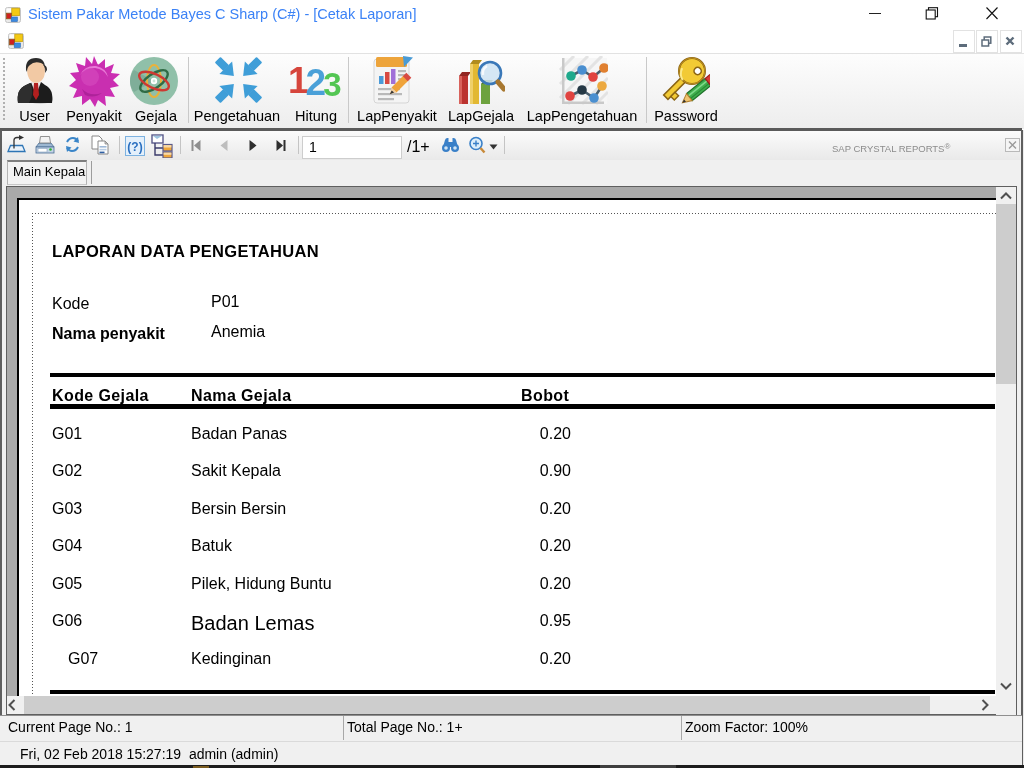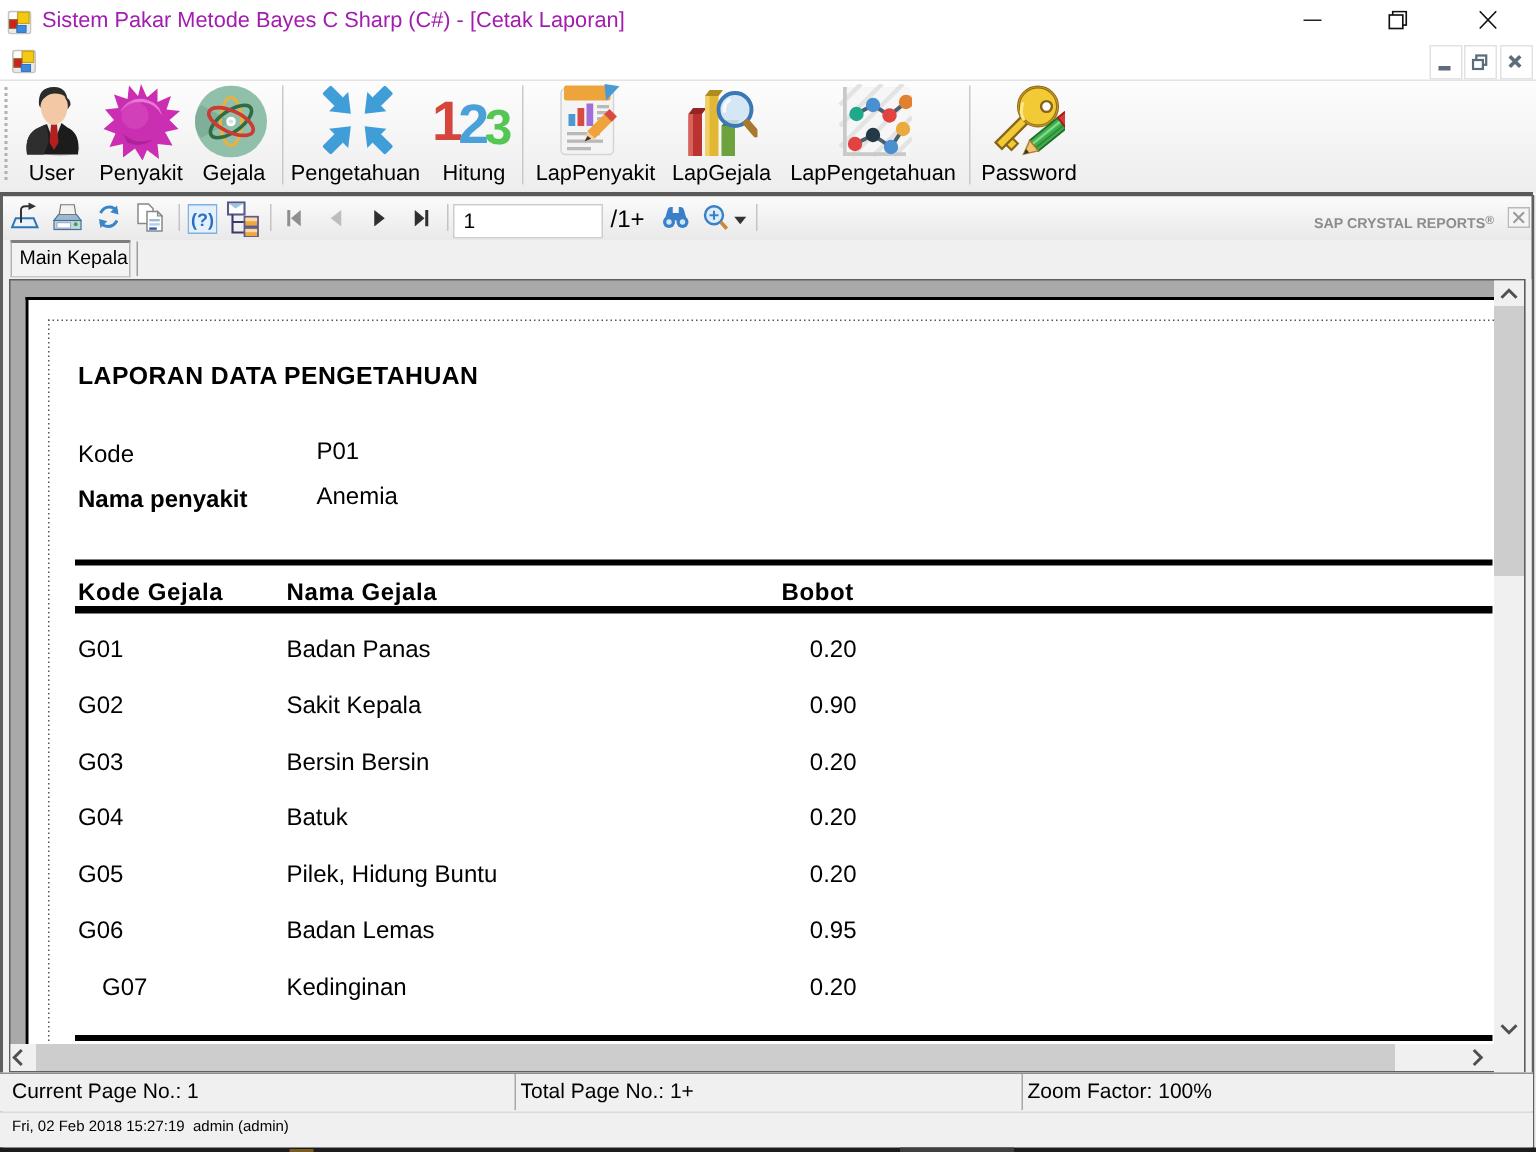--- a/index.html
+++ b/index.html
@@ -11,21 +11,21 @@
 <body>
 
 <div class="abs" style="left:0;top:0;width:1024px;height:29px;background:#fff"></div>
 <svg class="abs" style="left:5px;top:7px" width="16" height="16" viewBox="0 0 16 16">
   <rect x="0.5" y="0.5" width="15" height="15" rx="2" fill="#e9e9e9" stroke="#c4c4c4"></rect>
   <rect x="1.5" y="1.5" width="4.6" height="4.2" fill="#fdfdfd"></rect>
   <rect x="6.8" y="1.2" width="7.6" height="7.4" fill="#f4c913" stroke="#caa40d" stroke-width="0.8"></rect>
   <rect x="1.3" y="6.2" width="5.2" height="5.6" fill="#cf2020" stroke="#8c5a1a" stroke-width="0.8"></rect>
   <rect x="6.2" y="10" width="6.2" height="4.6" fill="#3b8ae0" stroke="#2a6ab8" stroke-width="0.6"></rect>
 </svg>
-<div class="abs" style="left:28px;top:6px;font-size:14.5px;color:#a21caf">Sistem Pakar Metode Bayes C Sharp (C#) - [Cetak Laporan]</div>
+<div class="abs" style="left:28px;top:6px;font-size:14.5px;color:#3b82f6">Sistem Pakar Metode Bayes C Sharp (C#) - [Cetak Laporan]</div>
 <div class="abs" style="left:869px;top:13px;width:12px;height:1.4px;background:#222"></div>
 <svg class="abs" style="left:925px;top:7px" width="14" height="13" viewBox="0 0 14 13">
   <rect x="3.5" y="0.7" width="9" height="9" fill="none" stroke="#111" stroke-width="1.1"></rect>
   <rect x="1.2" y="3" width="9" height="9" fill="#fff" stroke="#111" stroke-width="1.1"></rect>
 </svg>
 <svg class="abs" style="left:985px;top:7px" width="14" height="13" viewBox="0 0 14 13">
   <path d="M1.5,0.5 L12.5,12 M12.5,0.5 L1.5,12" stroke="#111" stroke-width="1.1"></path>
 </svg>
 
 <div class="abs" style="left:0;top:29px;width:1024px;height:24px;background:#fff"></div>
@@ -285,21 +285,21 @@
 </svg>
 
 <svg class="abs" style="left:468px;top:136px" width="19" height="19" viewBox="0 0 19 19">
   <circle cx="8" cy="7.5" r="6" fill="#ddeefa" stroke="#3a80c8" stroke-width="1.6"></circle>
   <path d="M5,7.5 L11,7.5 M8,4.5 L8,10.5" stroke="#3a80c8" stroke-width="1.4"></path>
   <line x1="12.5" y1="12" x2="16.5" y2="16.5" stroke="#c88a3a" stroke-width="2.4"></line>
 </svg>
 <svg class="abs" style="left:489px;top:144px" width="9" height="6" viewBox="0 0 9 6">
   <polygon points="0.5,0.5 8.5,0.5 4.5,5.5" fill="#333"></polygon>
 </svg>
-<div class="abs" style="left:876px;top:142px;font-size:9.5px;font-weight:bold;color:#8c8c8c;letter-spacing:0px">SAP CRYSTAL REPORTS<span style="font-size:8px;vertical-align:3px">®</span></div>
+<div class="abs" style="left:832px;top:142px;font-size:9.5px;font-weight:normal;color:#8c8c8c;letter-spacing:0px">SAP CRYSTAL REPORTS<span style="font-size:8px;vertical-align:3px">®</span></div>
 <svg class="abs" style="left:1005px;top:138px" width="15" height="14" viewBox="0 0 15 14">
   <rect x="0.5" y="0.5" width="14" height="13" fill="#f5f5f5" stroke="#b9b9b9"></rect>
   <path d="M4,3.5 L11,10.5 M11,3.5 L4,10.5" stroke="#9a9a9a" stroke-width="1.4"></path>
 </svg>
 
 <div class="abs" style="left:0;top:160px;width:1022px;height:26px;background:#f0f0f0"></div>
 <div class="abs" style="left:7px;top:160px;width:78px;height:22px;background:#f3f3f3;border-top:2px solid #7e7e7e;border-left:1px solid #b4b4b4;border-right:1px solid #b4b4b4;border-bottom:1px solid #c8c8c8"></div>
 <div class="abs" style="left:13px;top:164px;font-size:13px;color:#000">Main Kepala</div>
 <div class="abs" style="left:91px;top:161px;width:1px;height:23px;background:#9d9d9d"></div>
 
@@ -336,21 +336,21 @@
 <div class="abs" style="left:52px;top:500px;font-size:16px">G03</div>
 <div class="abs" style="left:191px;top:500px;font-size:16px">Bersin Bersin</div>
 <div class="abs" style="left:490px;top:500px;width:81px;text-align:right;font-size:16px">0.20</div>
 <div class="abs" style="left:52px;top:537px;font-size:16px">G04</div>
 <div class="abs" style="left:191px;top:537px;font-size:16px">Batuk</div>
 <div class="abs" style="left:490px;top:537px;width:81px;text-align:right;font-size:16px">0.20</div>
 <div class="abs" style="left:52px;top:575px;font-size:16px">G05</div>
 <div class="abs" style="left:191px;top:575px;font-size:16px">Pilek, Hidung Buntu</div>
 <div class="abs" style="left:490px;top:575px;width:81px;text-align:right;font-size:16px">0.20</div>
 <div class="abs" style="left:52px;top:612px;font-size:16px">G06</div>
-<div class="abs" style="left:191px;top:612px;font-size:16px">Badan Lemas</div>
+<div class="abs" style="left:191px;top:612px;font-size:20px">Badan Lemas</div>
 <div class="abs" style="left:490px;top:612px;width:81px;text-align:right;font-size:16px">0.95</div>
 <div class="abs" style="left:68px;top:650px;font-size:16px">G07</div>
 <div class="abs" style="left:191px;top:650px;font-size:16px">Kedinginan</div>
 <div class="abs" style="left:490px;top:650px;width:81px;text-align:right;font-size:16px">0.20</div>
 <div class="abs" style="left:50px;top:690px;width:945px;height:4px;background:#000"></div>
 
 <div class="abs" style="left:996px;top:187px;width:20px;height:528px;background:#f0f0f0"></div>
 <div class="abs" style="left:996px;top:204px;width:20px;height:180px;background:#cdcdcd"></div>
 <svg class="abs" style="left:1000px;top:192px" width="12" height="8" viewBox="0 0 12 8">
   <polyline points="1,6.5 6,1.5 11,6.5" fill="none" stroke="#505050" stroke-width="2"></polyline>
@@ -368,16 +368,16 @@
   <polyline points="1.5,1 6.5,6 1.5,11" fill="none" stroke="#505050" stroke-width="2"></polyline>
 </svg>
 
 <div class="abs" style="left:0;top:715px;width:1022px;height:26px;background:#f0f0f0;border-top:1px solid #8f8f8f;box-sizing:border-box"></div>
 <div class="abs" style="left:8px;top:719px;font-size:14px">Current Page No.: 1</div>
 <div class="abs" style="left:347px;top:719px;font-size:14px">Total Page No.: 1+</div>
 <div class="abs" style="left:685px;top:719px;font-size:14px">Zoom Factor: 100%</div>
 <div class="abs" style="left:343px;top:716px;width:1px;height:24px;background:#a8a8a8"></div>
 <div class="abs" style="left:681px;top:716px;width:1px;height:24px;background:#a8a8a8"></div>
 <div class="abs" style="left:0;top:741px;width:1022px;height:24px;background:#f0f0f0;border-top:1px solid #dadada;box-sizing:border-box"></div>
-<div class="abs" style="left:8px;top:746px;font-size:10px">Fri, 02 Feb 2018 15:27:19&nbsp;&nbsp;admin (admin)</div>
+<div class="abs" style="left:20px;top:746px;font-size:14px">Fri, 02 Feb 2018 15:27:19&nbsp;&nbsp;admin (admin)</div>
 <div class="abs" style="left:0;top:765px;width:1024px;height:3px;background:#1c1c1c"></div>
 <div class="abs" style="left:600px;top:765px;width:76px;height:3px;background:#3f3f3f"></div>
 <div class="abs" style="left:193px;top:766px;width:16px;height:2px;background:#7a5c20"></div>
 
 </body></html>

